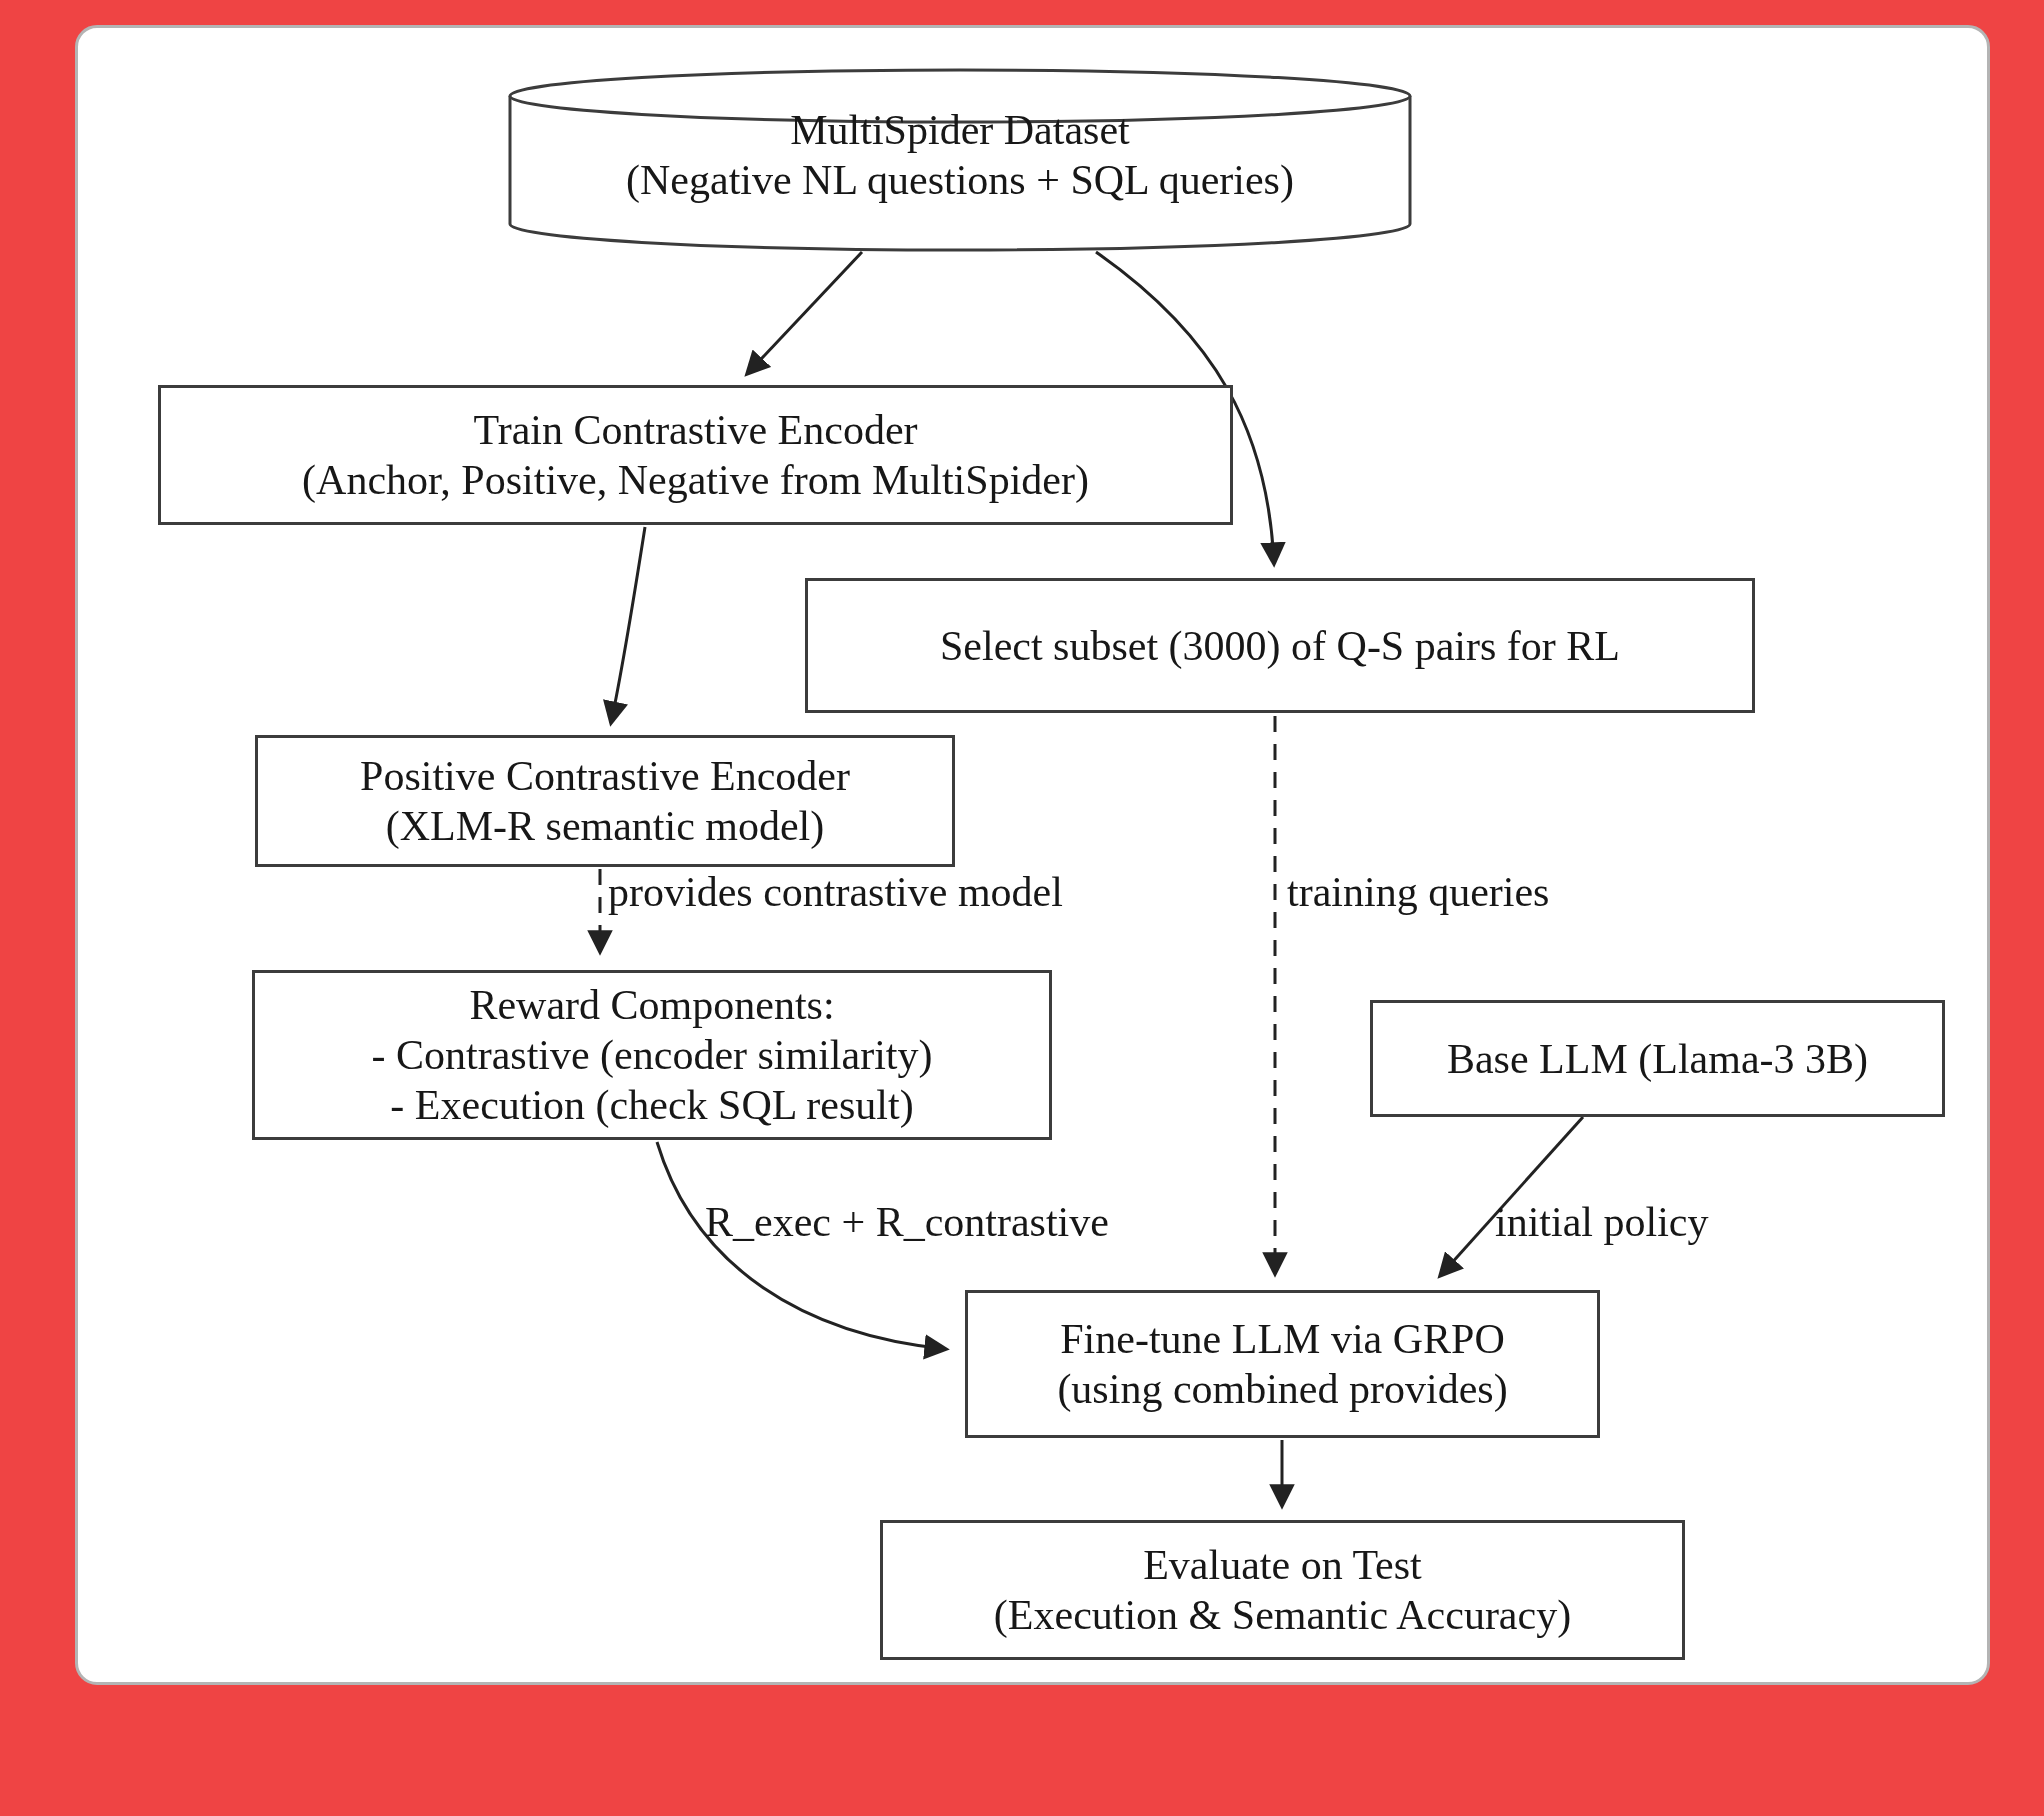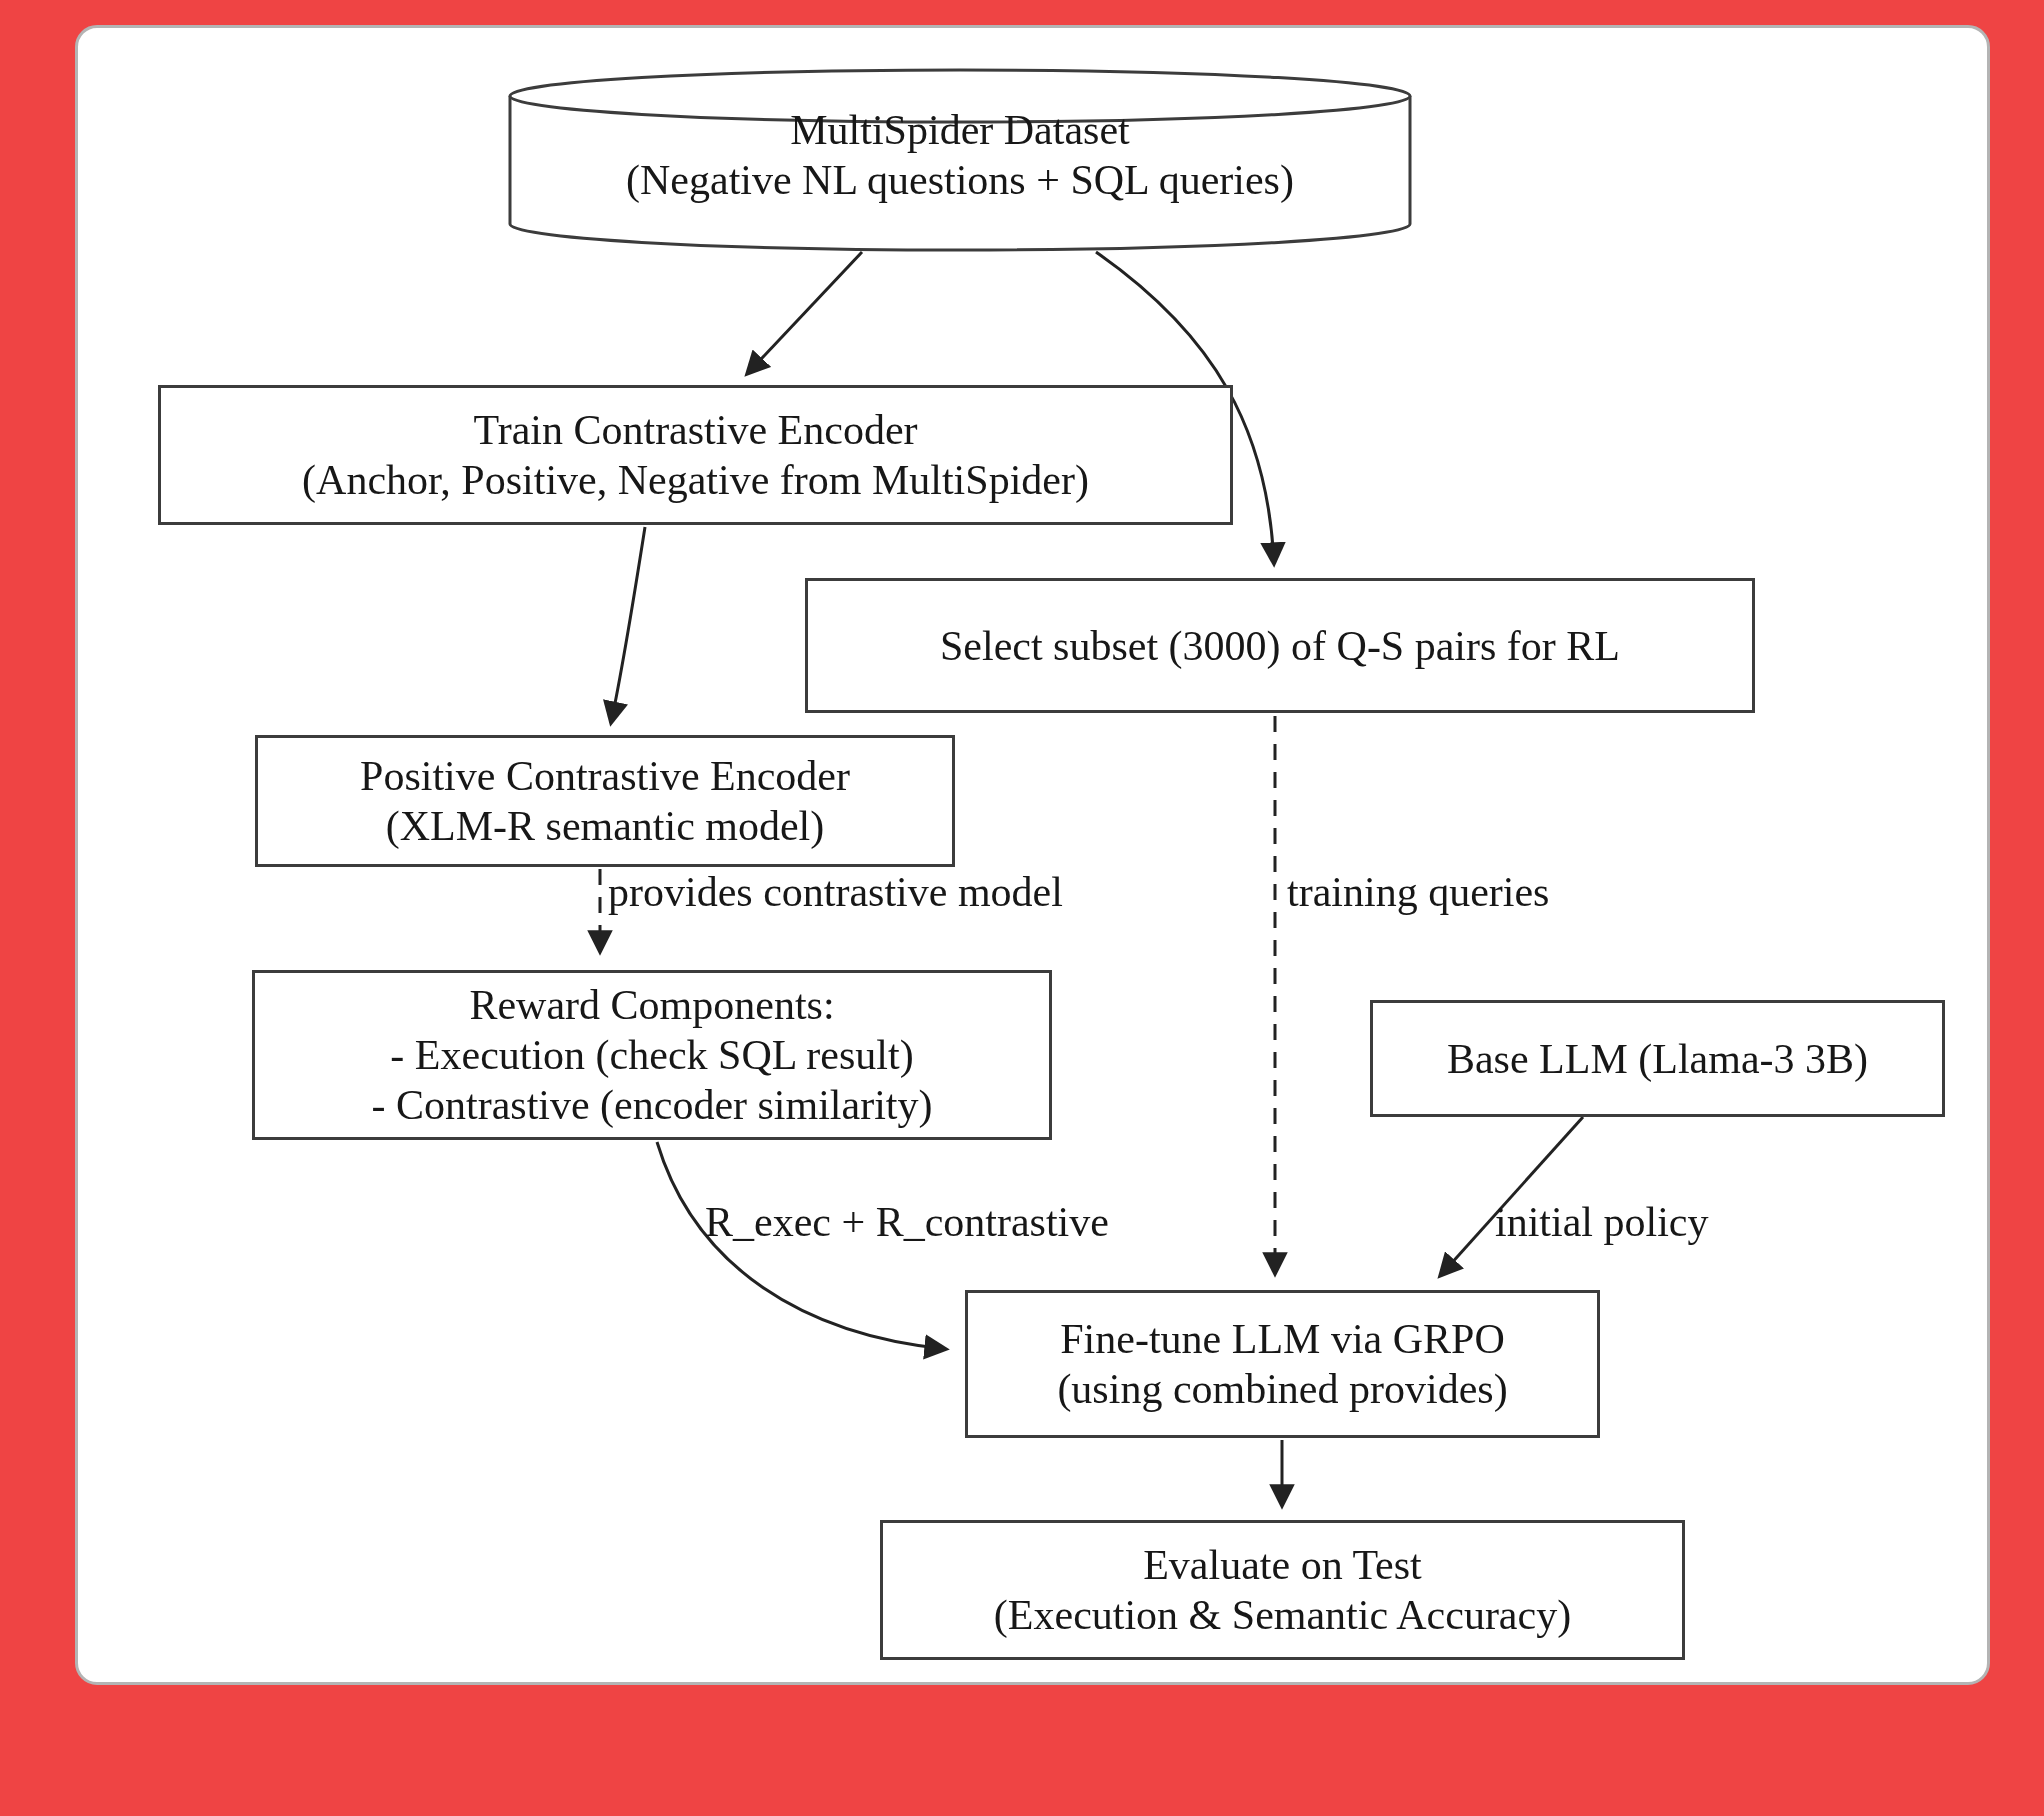--- a/index.html
+++ b/index.html
@@ -106,22 +106,22 @@
     <span>Select subset (3000) of Q-S pairs for RL</span>
   </div>
 
   <div class="node" style="left:255px; top:735px; width:700px; height:132px;">
     <span>Positive Contrastive Encoder</span>
     <span>(XLM-R semantic model)</span>
   </div>
 
   <div class="node" style="left:252px; top:970px; width:800px; height:170px;">
     <span>Reward Components:</span>
+    <span>- Contrastive (encoder similarity)</span>
     <span>- Execution (check SQL result)</span>
-    <span>- Contrastive (encoder similarity)</span>
   </div>
 
   <div class="node" style="left:1370px; top:1000px; width:575px; height:117px;">
     <span>Base LLM (Llama-3 3B)</span>
   </div>
 
   <div class="node" style="left:965px; top:1290px; width:635px; height:148px;">
     <span>Fine-tune LLM via GRPO</span>
     <span>(using combined provides)</span>
   </div>

